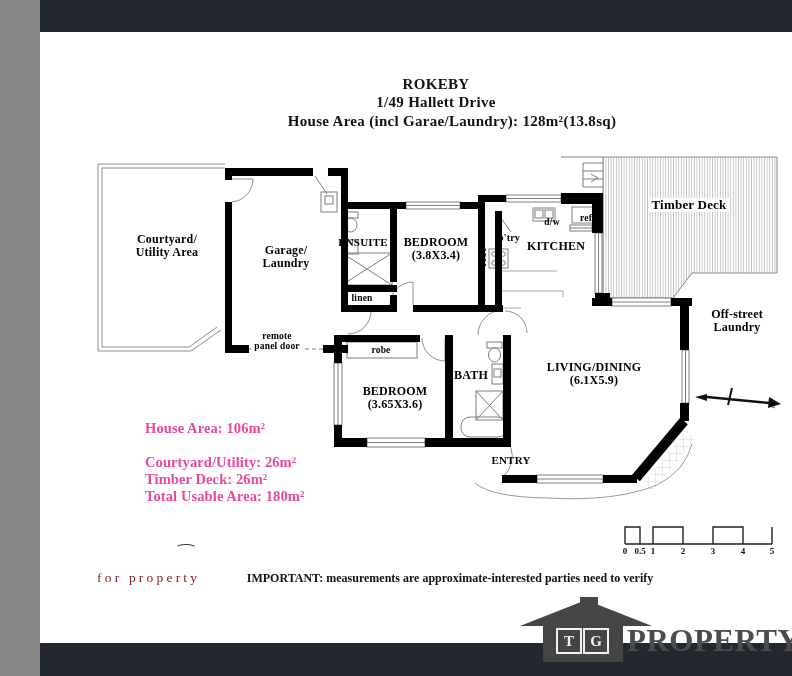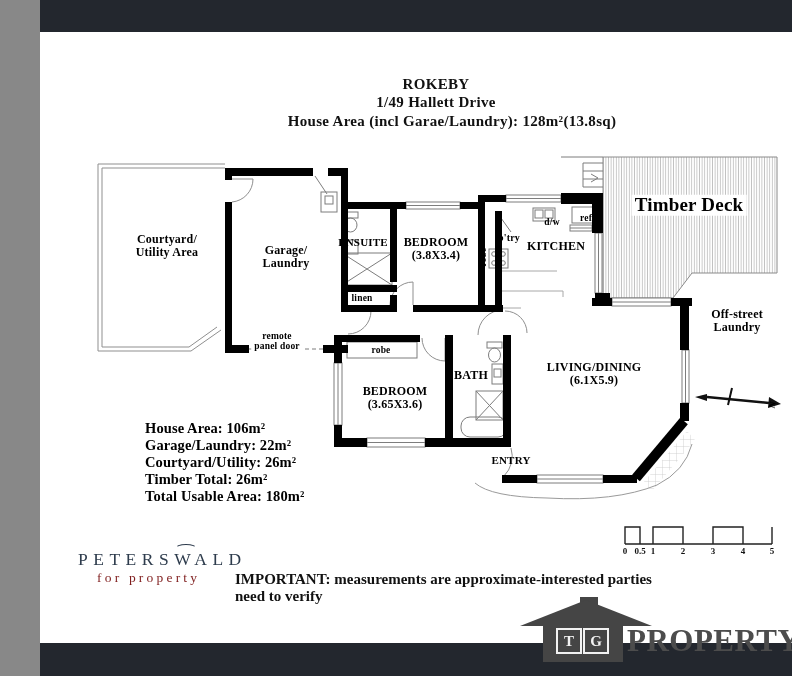--- a/index.html
+++ b/index.html
@@ -4,28 +4,28 @@
 <style>
   html,body{margin:0;padding:0;background:#888;}
   #page{position:relative;width:792px;height:676px;background:#ffffff;overflow:hidden;
         font-family:Liberation Serif, serif;margin-left:40px;}
   .bar{position:absolute;left:0;width:792px;background:#23272e;}
   .lbl{position:absolute;transform:translate(-50%,-50%);font-weight:700;color:#000;
        text-align:center;white-space:pre-line;line-height:1.08;letter-spacing:.2px;}
   .lbl.rot{transform:translate(-50%,-50%) rotate(-90deg);}
   .lbl.whitebg{background:#fff;padding:0 3px;}
   .title-line{position:absolute;left:0;right:0;text-align:center;font-weight:700;color:#111;letter-spacing:.3px;}
-  .area-line{position:absolute;left:105px;font-size:14.5px;font-weight:700;color:#000000;letter-spacing:.1px;}
+  .area-line{position:absolute;left:105px;font-size:14.5px;font-weight:700;color:#ec4899;letter-spacing:.1px;}
   .scale-num{position:absolute;transform:translateX(-50%);font-size:9px;font-weight:700;color:#111;}
   .brand-name{position:absolute;left:38px;top:549px;font-size:17.5px;letter-spacing:5.5px;color:#2e3c4d;font-weight:400;}
   .brand-tag{position:absolute;left:57px;top:570px;font-size:13.5px;letter-spacing:3.2px;color:#7f1d1d;font-weight:400;}
   .swash{position:absolute;left:135px;top:544px;width:20px;height:7px;border:1.6px solid transparent;
          border-top-color:#2e3c4d;border-radius:50%;}
-  .disclaimer{position:absolute;left:195px;top:571px;width:430px;text-align:left;
-              font-size:15px;font-weight:700;color:#111;}
+  .disclaimer{position:absolute;left:195px;top:571px;width:430px;text-align:center;
+              font-size:12px;font-weight:700;color:#111;}
   .roof{position:absolute;left:480px;top:600px;width:0;height:0;
         border-left:66px solid transparent;border-right:66px solid transparent;
         border-bottom:26px solid #454545;}
   .chimney{position:absolute;left:540px;top:597px;width:18px;height:14px;background:#454545;}
   .house-body{position:absolute;left:503px;top:624px;width:80px;height:38px;background:#454545;}
   .tile{position:absolute;top:628px;width:22px;height:22px;border:2px solid #f2f2f2;color:#f2f2f2;
         font-size:15px;font-weight:700;display:flex;align-items:center;justify-content:center;}
   .logo-text{position:absolute;left:587px;top:623px;font-size:31px;font-weight:700;
              letter-spacing:.5px;color:#4c4c4c;white-space:nowrap;}
   svg{position:absolute;}
@@ -196,58 +196,56 @@
   </svg>
 
   <div class="lbl" style="left:127px;top:246px;font-size:12px;">Courtyard/
 Utility Area</div>
   <div class="lbl" style="left:246px;top:257px;font-size:12px;">Garage/
 Laundry</div>
   <div class="lbl" style="left:323px;top:243px;font-size:11px;">ENSUITE</div>
   <div class="lbl" style="left:396px;top:249px;font-size:12px;">BEDROOM
 (3.8X3.4)</div>
   <div class="lbl" style="left:516px;top:246px;font-size:12px;text-align:right;">KITCHEN</div>
-  <div class="lbl whitebg" style="left:649px;top:205px;font-size:19px;">Timber Deck</div>
+  <div class="lbl whitebg" style="left:649px;top:205px;font-size:13px;">Timber Deck</div>
   <div class="lbl" style="left:697px;top:321px;font-size:12px;">Off-street
 Laundry</div>
   <div class="lbl" style="left:355px;top:398px;font-size:12px;">BEDROOM
 (3.65X3.6)</div>
   <div class="lbl" style="left:431px;top:375px;font-size:12px;">BATH</div>
   <div class="lbl" style="left:554px;top:374px;font-size:12px;">LIVING/DINING
 (6.1X5.9)</div>
   <div class="lbl" style="left:471px;top:461px;font-size:11px;">ENTRY</div>
 
   <div class="lbl" style="left:322px;top:298px;font-size:9.5px;">linen</div>
   <div class="lbl rot" style="left:443px;top:257px;font-size:9.5px;">robe</div>
   <div class="lbl" style="left:341px;top:350px;font-size:9.5px;">robe</div>
   <div class="lbl" style="left:469px;top:238px;font-size:10px;">p'try</div>
   <div class="lbl" style="left:512px;top:222px;font-size:9.5px;">d/w</div>
   <div class="lbl" style="left:546px;top:218px;font-size:9.5px;">ref</div>
   <div class="lbl whitebg" style="left:237px;top:341px;font-size:9.5px;">remote
 panel door</div>
   <div class="lbl" style="left:733px;top:405px;font-size:9px;transform:translate(-50%,-50%) rotate(-75deg);">N</div>
 
   <div class="area-line" style="top:420px;">House Area: 106m²</div>
-  <div class="area-line" style="top:437px;">Garage/Laundry: 22m²</div>
   <div class="area-line" style="top:454px;">Courtyard/Utility: 26m²</div>
-  <div class="area-line" style="top:471px;">Timber Total: 26m²</div>
+  <div class="area-line" style="top:471px;">Timber Deck: 26m²</div>
   <div class="area-line" style="top:488px;">Total Usable Area: 180m²</div>
 
   <svg style="left:580px;top:515px;" width="165" height="32" viewBox="0 0 165 32">
     <path d="M5,29 H152 M5,29 V12 H20 V29 M33,29 V12 H63 V29 M93,29 V12 H123 V29 M152,29 V12" fill="none" stroke="#222" stroke-width="1.4"></path>
   </svg>
   <span class="scale-num" style="left:585px;top:546px;">0</span>
   <span class="scale-num" style="left:600px;top:546px;">0.5</span>
   <span class="scale-num" style="left:613px;top:546px;">1</span>
   <span class="scale-num" style="left:643px;top:546px;">2</span>
   <span class="scale-num" style="left:673px;top:546px;">3</span>
   <span class="scale-num" style="left:703px;top:546px;">4</span>
   <span class="scale-num" style="left:732px;top:546px;">5</span>
 
-  <div class="brand-name">PETERSWALD</div>
   <div class="swash"></div>
   <div class="brand-tag">for property</div>
 
   <div class="disclaimer">IMPORTANT: measurements are approximate-interested parties need to verify</div>
 
   <div class="chimney"></div>
   <div class="roof"></div>
   <div class="house-body"></div>
   <div class="tile" style="left:516px;">T</div>
   <div class="tile" style="left:543px;">G</div>

